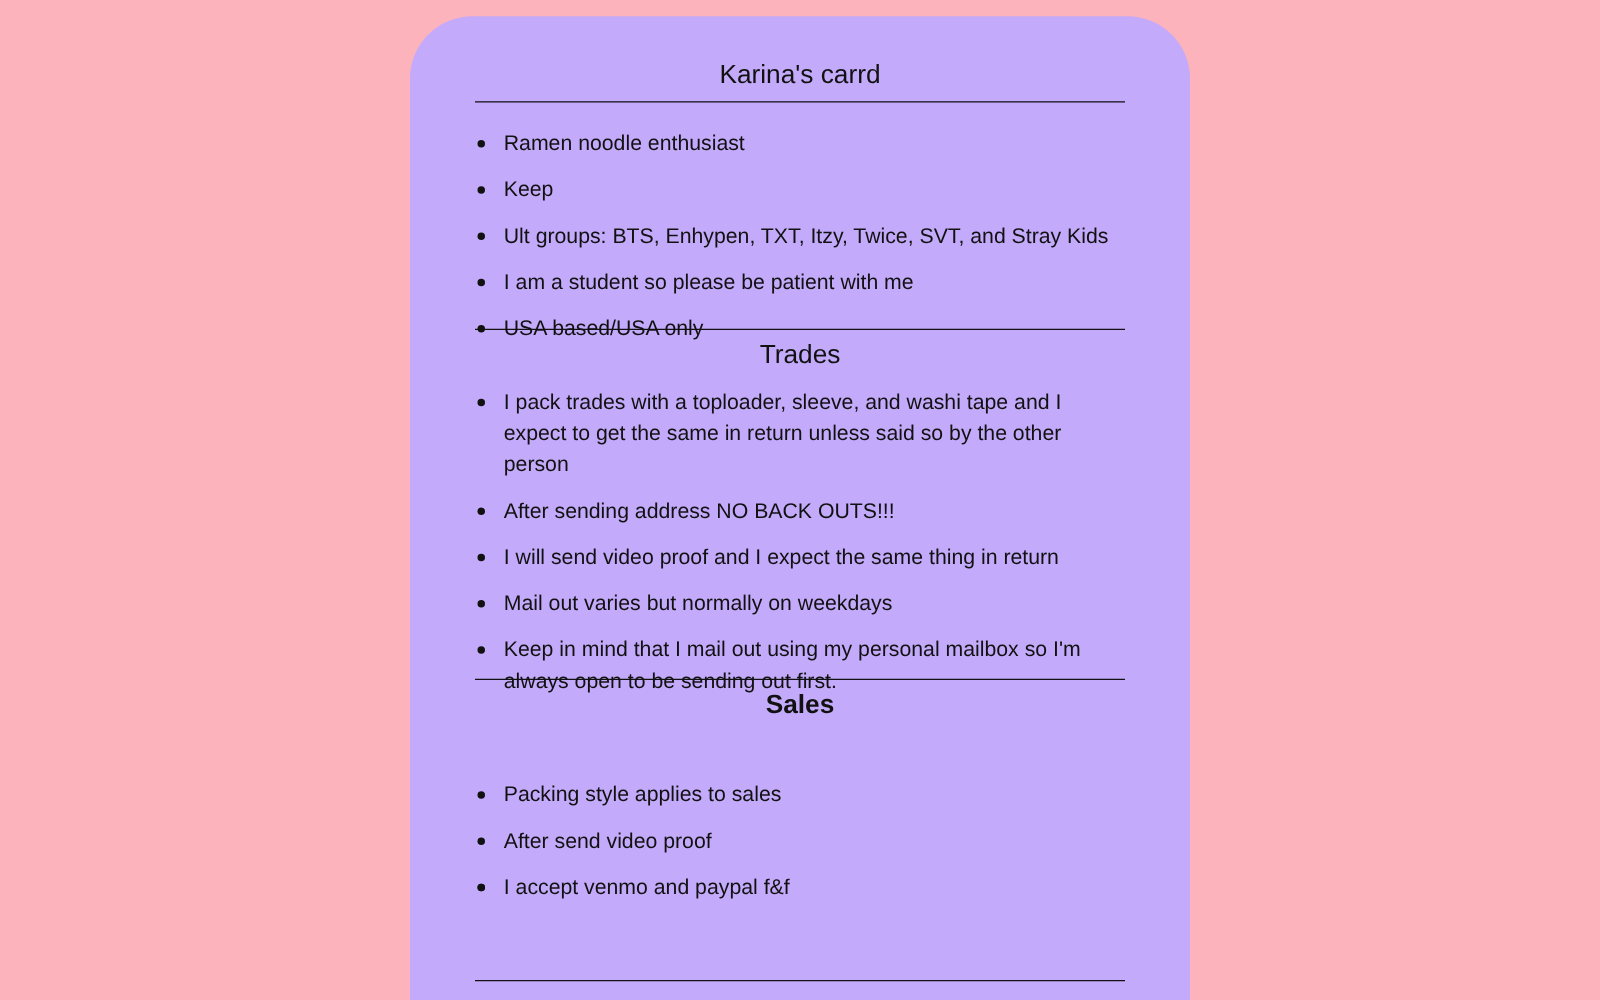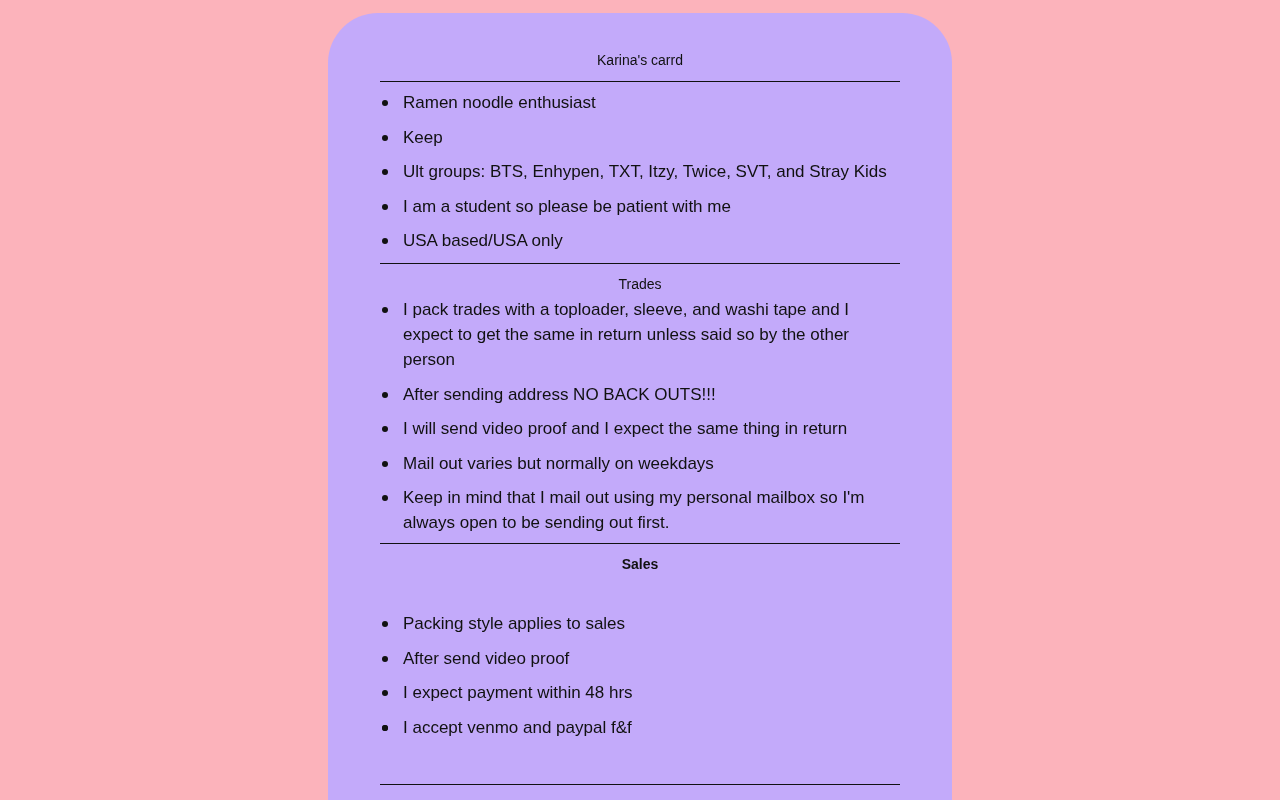--- a/index.html
+++ b/index.html
@@ -25,21 +25,21 @@
       position: absolute;
       left: 52px;
       top: 0;
       width: 520px;
     }
     .title {
       position: absolute;
       left: 0;
       width: 520px;
       text-align: center;
-      font-size: 14px;
+      font-size: 21px;
       line-height: 20px;
     }
     .rule {
       position: absolute;
       left: 0;
       width: 520px;
       height: 0;
       border-top: 1px solid #111111;
     }
     ul.list {
@@ -49,20 +49,21 @@
       margin: 0;
       padding: 0;
       list-style: none;
     }
     ul.list li {
       position: relative;
       padding-left: 23px;
       font-size: 17px;
       line-height: 25px;
       margin-bottom: 9.6px;
+      margin-top: 12px;
     }
     ul.list li .bullet {
       position: absolute;
       left: 2px;
       top: 10px;
       width: 6px;
       height: 6px;
       border-radius: 50%;
       background: #111111;
     }
@@ -94,20 +95,19 @@
       <li><span class="bullet"></span><span>Mail out varies but normally on weekdays</span></li>
       <li><span class="bullet"></span><span>Keep in mind that I mail out using my personal mailbox so I'm always open to be sending out first.</span></li>
     </ul>
 
     <div class="rule" style="top:530px;"></div>
     <div class="title" style="top:541px;font-weight:bold;">Sales</div>
 
     <ul class="list" style="top:598px;">
       <li><span class="bullet"></span><span>Packing style applies to sales</span></li>
       <li><span class="bullet"></span><span>After send video proof</span></li>
-      <li><span class="bullet"></span><span>I expect payment within 48 hrs</span></li>
       <li><span class="bullet"></span></li>
       <li><span class="bullet"></span><span>I accept venmo and paypal f&amp;f</span></li>
     </ul>
 
     <div class="rule" style="top:771px;"></div>
   </div>
 </div>
 
 </body></html>

